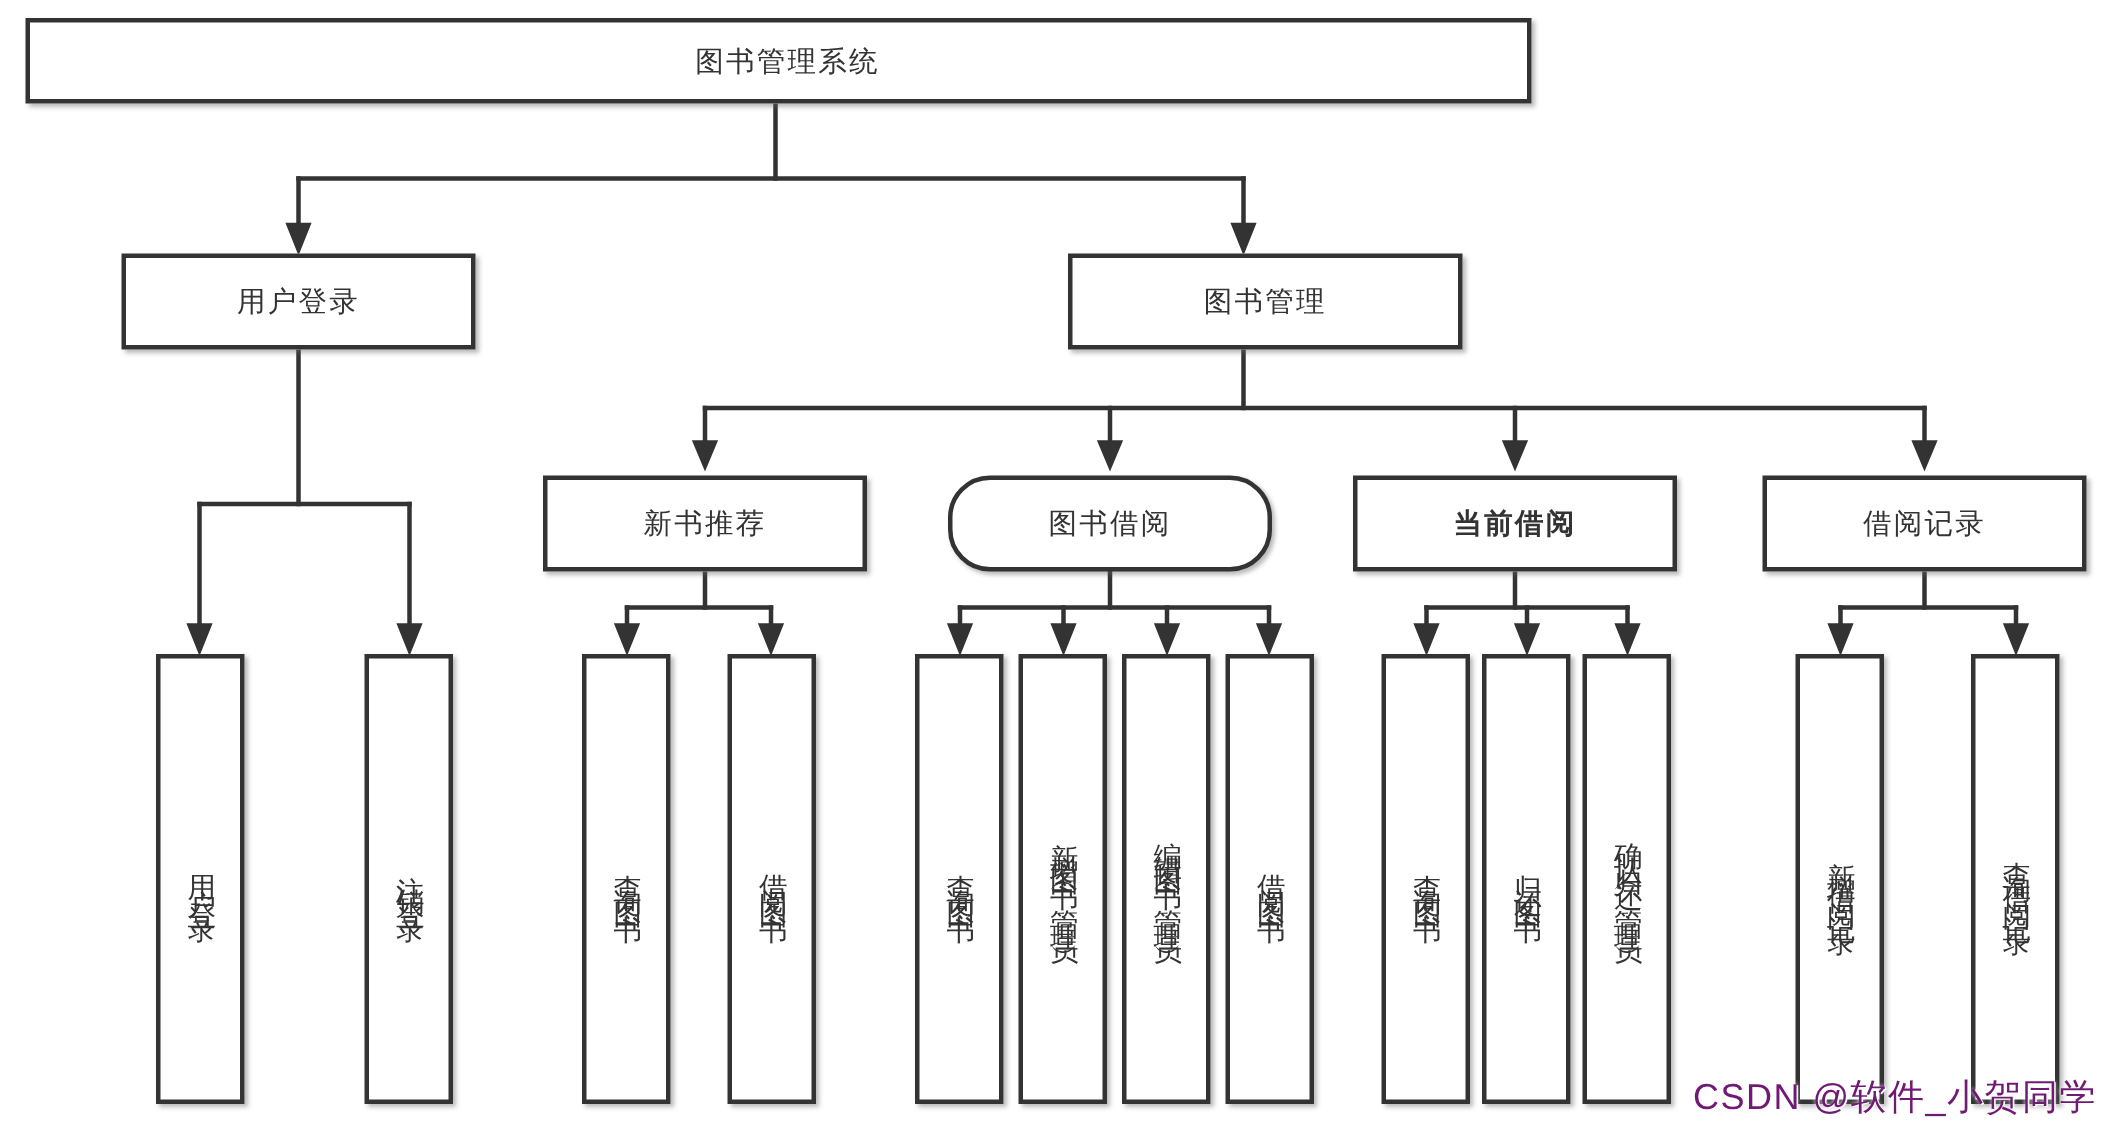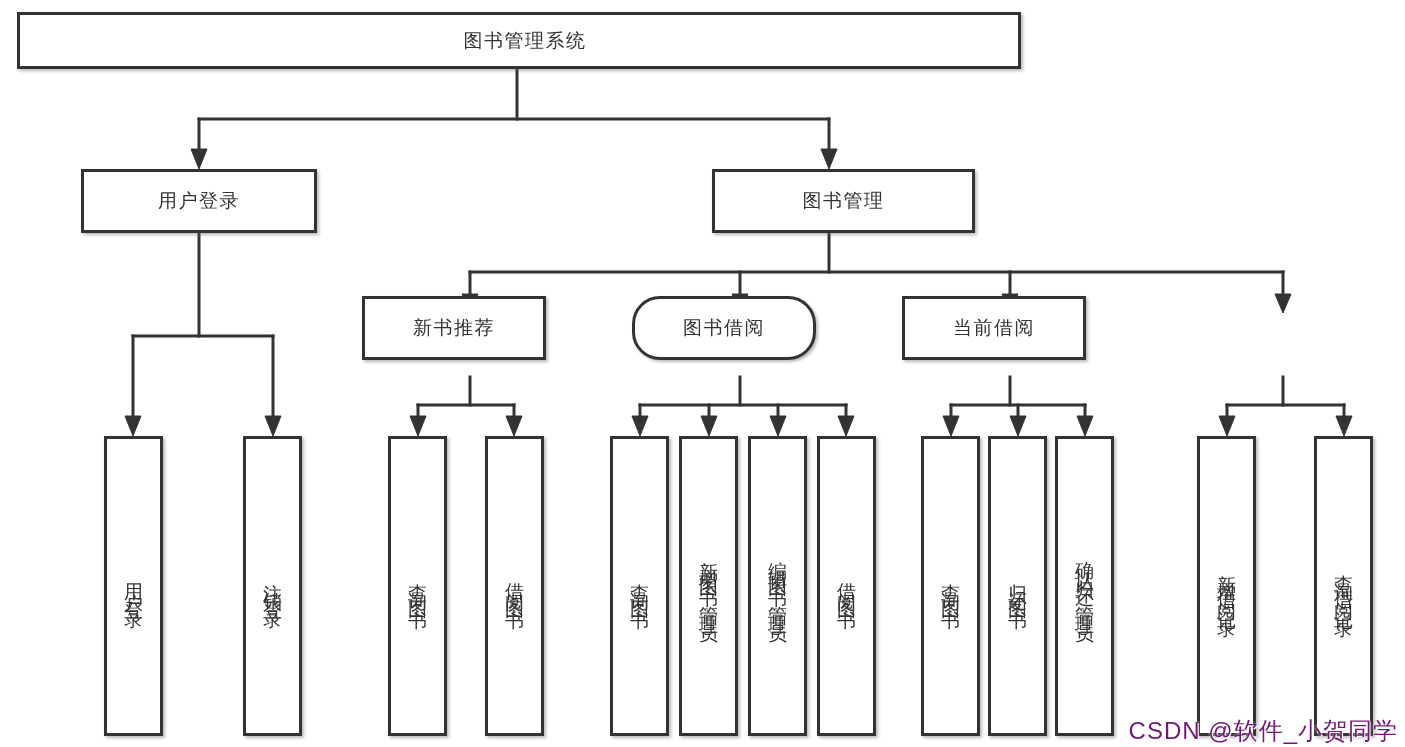--- a/index.html
+++ b/index.html
@@ -36,24 +36,24 @@
     align-items: center;
     justify-content: center;
     font-size: 19px;
     letter-spacing: 1.5px;
     z-index: 2;
     box-shadow: 2px 2px 3px rgba(102,102,102,0.45);
   }
   .root-box   { left: 17px;  top: 12px;  width: 1004px; height: 57px; padding-left: 12px; }
   .lv2-a      { left: 81px;  top: 169px; width: 236px;  height: 64px; }
   .lv2-b      { left: 712px; top: 169px; width: 263px;  height: 64px; }
-  .lv3        { top: 296px;  width: 184px; height: 64px; }
+  .lv3        { top: 317px;  width: 216px; height: 64px; }
   .lv3-a { left: 362px; }
   .lv3-b { left: 632px; border-radius: 28px; }
-  .lv3-c { left: 902px; }
+  .lv3-c { left: 902px; font-weight: bold; }
   .lv3-d { left: 1175px; }
   .leaf {
     top: 436px;
     width: 59px;
     height: 300px;
     overflow: hidden;
   }
   .leaf-1a { left: 104px; }  .leaf-1b { left: 243px; }
   .leaf-2a { left: 388px; }  .leaf-2b { left: 485px; }
   .leaf-3a { left: 610px; }  .leaf-3b { left: 679px; }
@@ -162,20 +162,21 @@
   </svg>
 
   <div class="box root-box">图书管理系统</div>
 
   <div class="box lv2-a">用户登录</div>
   <div class="box lv2-b">图书管理</div>
 
   <div class="box lv3 lv3-a">新书推荐</div>
   <div class="box lv3 lv3-b">图书借阅</div>
   <div class="box lv3 lv3-c">当前借阅</div>
+  <div class="box lv3 lv3-d">借阅记录</div>
 
   <div class="box leaf leaf-1a">
     <span class="vtext">用户登录</span>
   </div>
   <div class="box leaf leaf-1b">
     <span class="vtext">注销登录</span>
   </div>
 
   <div class="box leaf leaf-2a">
     <span class="vtext">查询图书</span>

